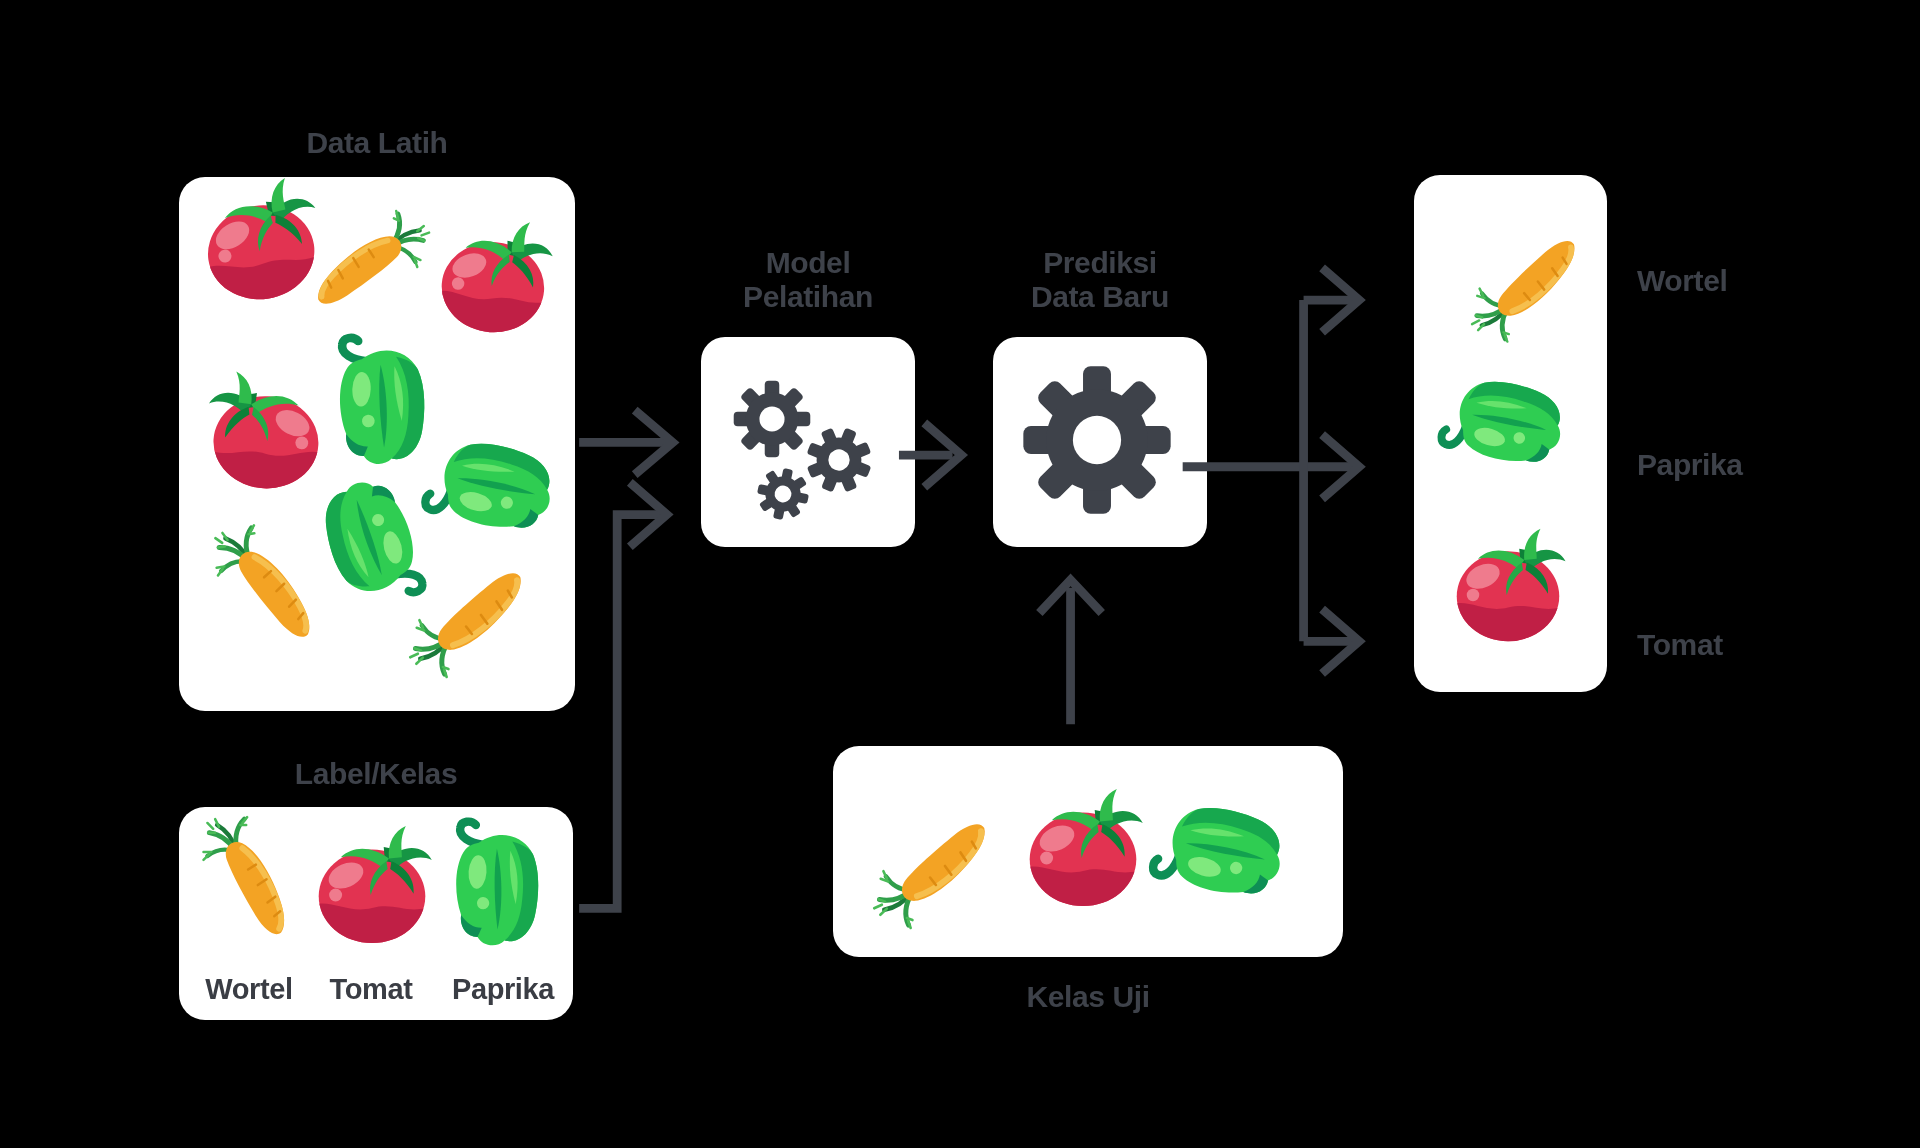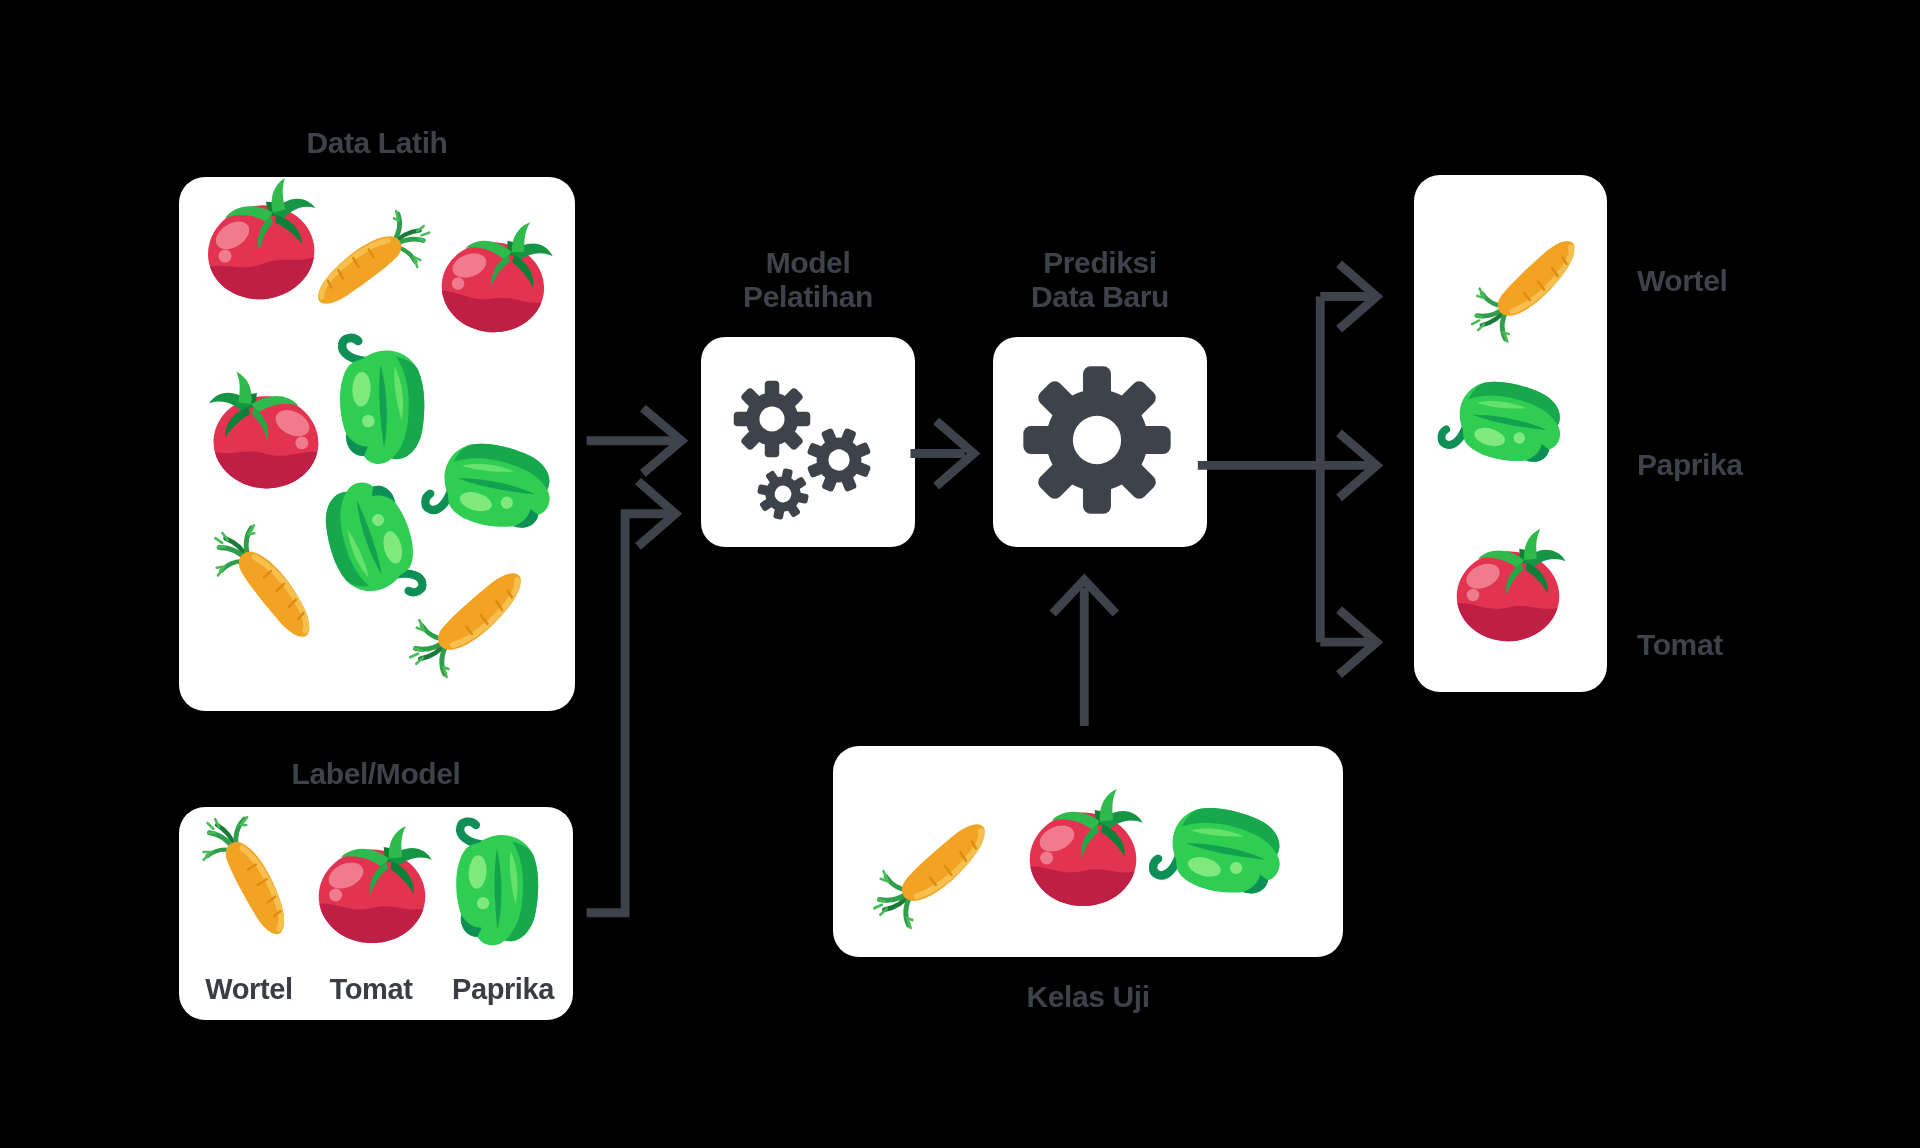--- a/index.html
+++ b/index.html
@@ -1,17 +1,17 @@
 <!DOCTYPE html>
 <html><head>
 <meta charset="utf-8">
 <style>
   html,body{margin:0;padding:0;background:#000;}
   .canvas{position:relative;width:1872px;height:1148px;background:#000000;overflow:hidden;
-          font-family:"Liberation Sans",sans-serif;padding-left:24px;}
+          font-family:"Liberation Sans",sans-serif;}
   .panel{position:absolute;background:#ffffff;border-radius:26px;}
   .veg-svg{position:absolute;inset:0;width:100%;height:100%;}
   .title{position:absolute;color:#3e424a;font-weight:700;font-size:30px;line-height:34px;
          text-align:center;letter-spacing:-0.4px;}
   .side-label{position:absolute;color:#3e424a;font-weight:700;font-size:30px;line-height:34px;
          letter-spacing:-0.4px;}
   .class-label{position:absolute;color:#3a3d44;font-weight:700;font-size:29px;line-height:32px;
          letter-spacing:-0.4px;transform:translateX(-50%);white-space:nowrap;}
   #box-train  {left:179px;top:177px;width:396px;height:534px;}
   #box-labels {left:179px;top:807px;width:394px;height:213px;}
@@ -102,21 +102,21 @@
           <rect x="-11" y="-58" width="22" height="26" rx="6" transform="rotate(270)"></rect>
           <rect x="-11" y="-58" width="22" height="26" rx="6" transform="rotate(315)"></rect>
           <circle r="40"></circle>
         </g>
         <circle r="19" fill="#ffffff"></circle>
       </g>
     </defs>
   </svg>
 
   <div class="title" id="t-train">Data Latih</div>
-  <div class="title" id="t-labels">Label/Model</div>
+  <div class="title" id="t-labels">Label/Kelas</div>
   <div class="title" id="t-predict">
     <div>Prediksi</div>
     <div>Data Baru</div>
   </div>
   <div class="title" id="t-model">
     <div>Model</div>
     <div>Pelatihan</div>
   </div>
   <div class="title" id="t-test">Kelas Uji</div>
 

